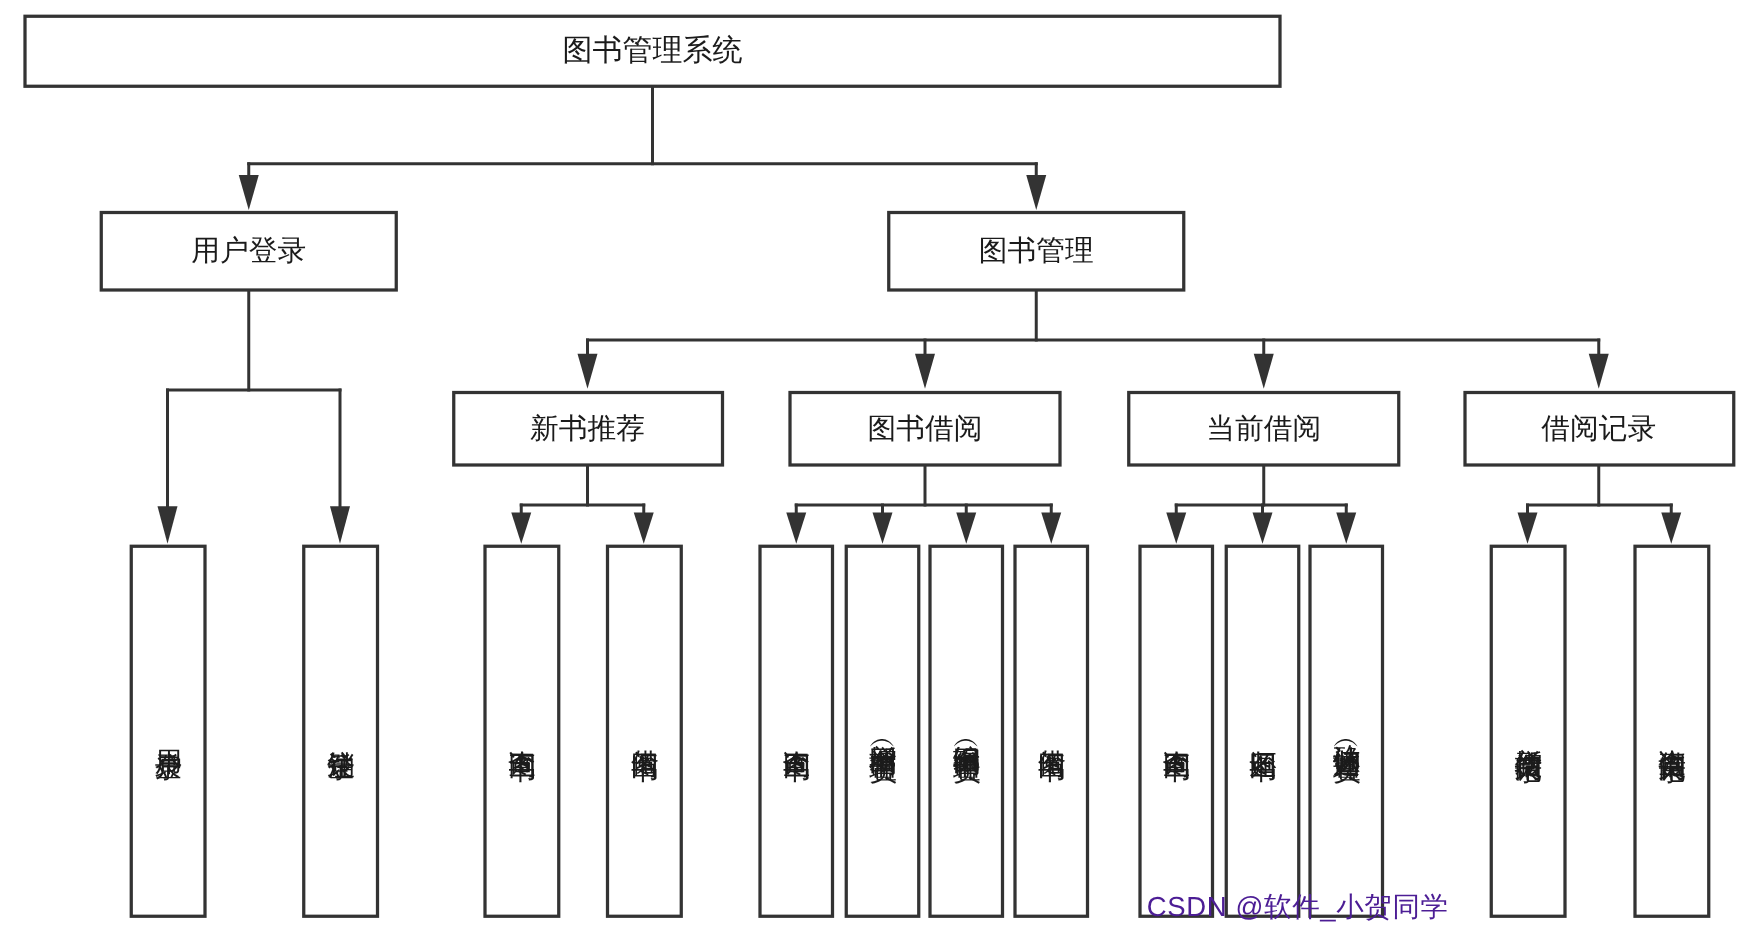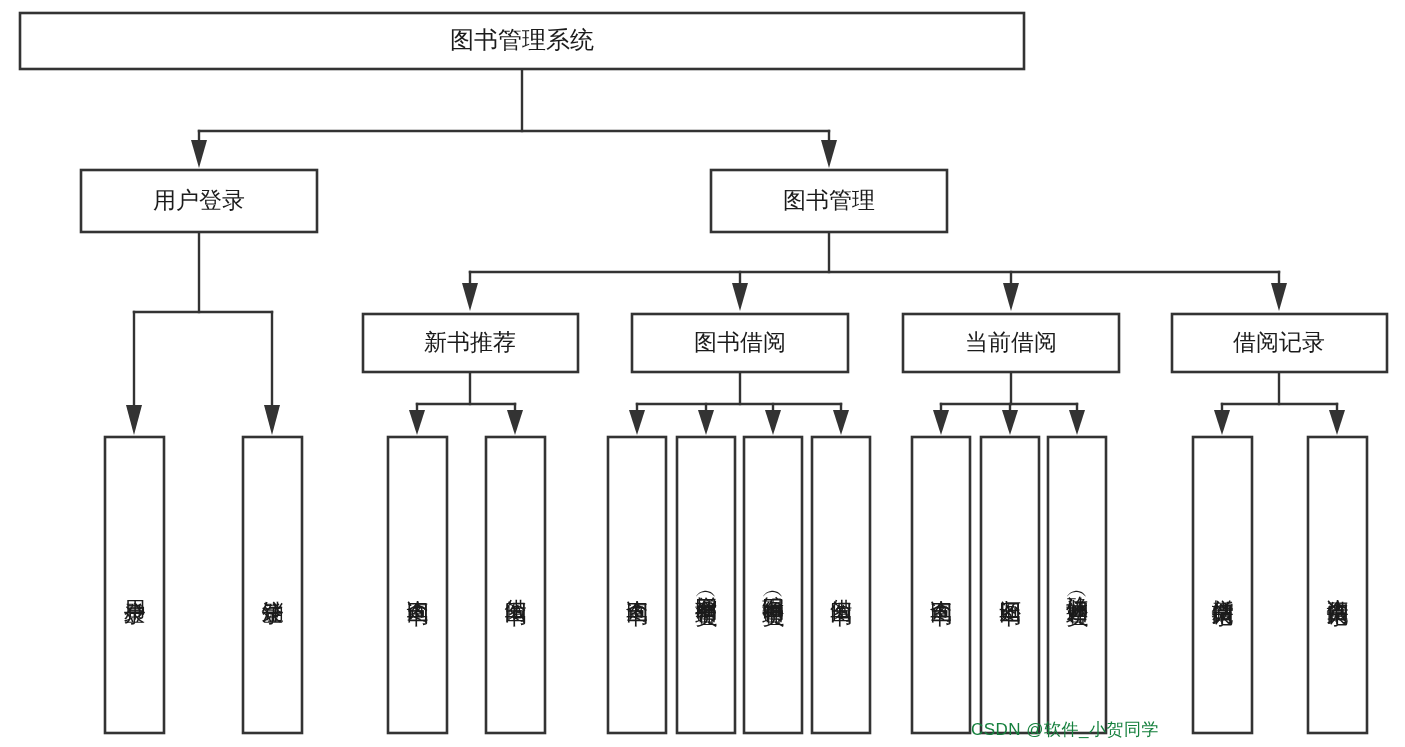--- a/index.html
+++ b/index.html
@@ -66,22 +66,22 @@
     letter-spacing: 1.5px;
     color: #1b1b1b;
     pointer-events: none;
     text-align: center;
   }
   .watermark {
     position: absolute;
     right: 8px;
     bottom: 6px;
     font-family: "Liberation Sans", "DejaVu Sans", sans-serif;
-    font-size: 17px;
-    color: #15803d;
+    font-size: 22px;
+    color: #4c1d95;
     letter-spacing: 0.5px;
     user-select: none;
   }
 </style>
 </head>
 <body>
 
 <div id="diagram-root">
 
   <svg class="diagram-canvas" viewBox="0 0 1405 747" xmlns="http://www.w3.org/2000/svg">

